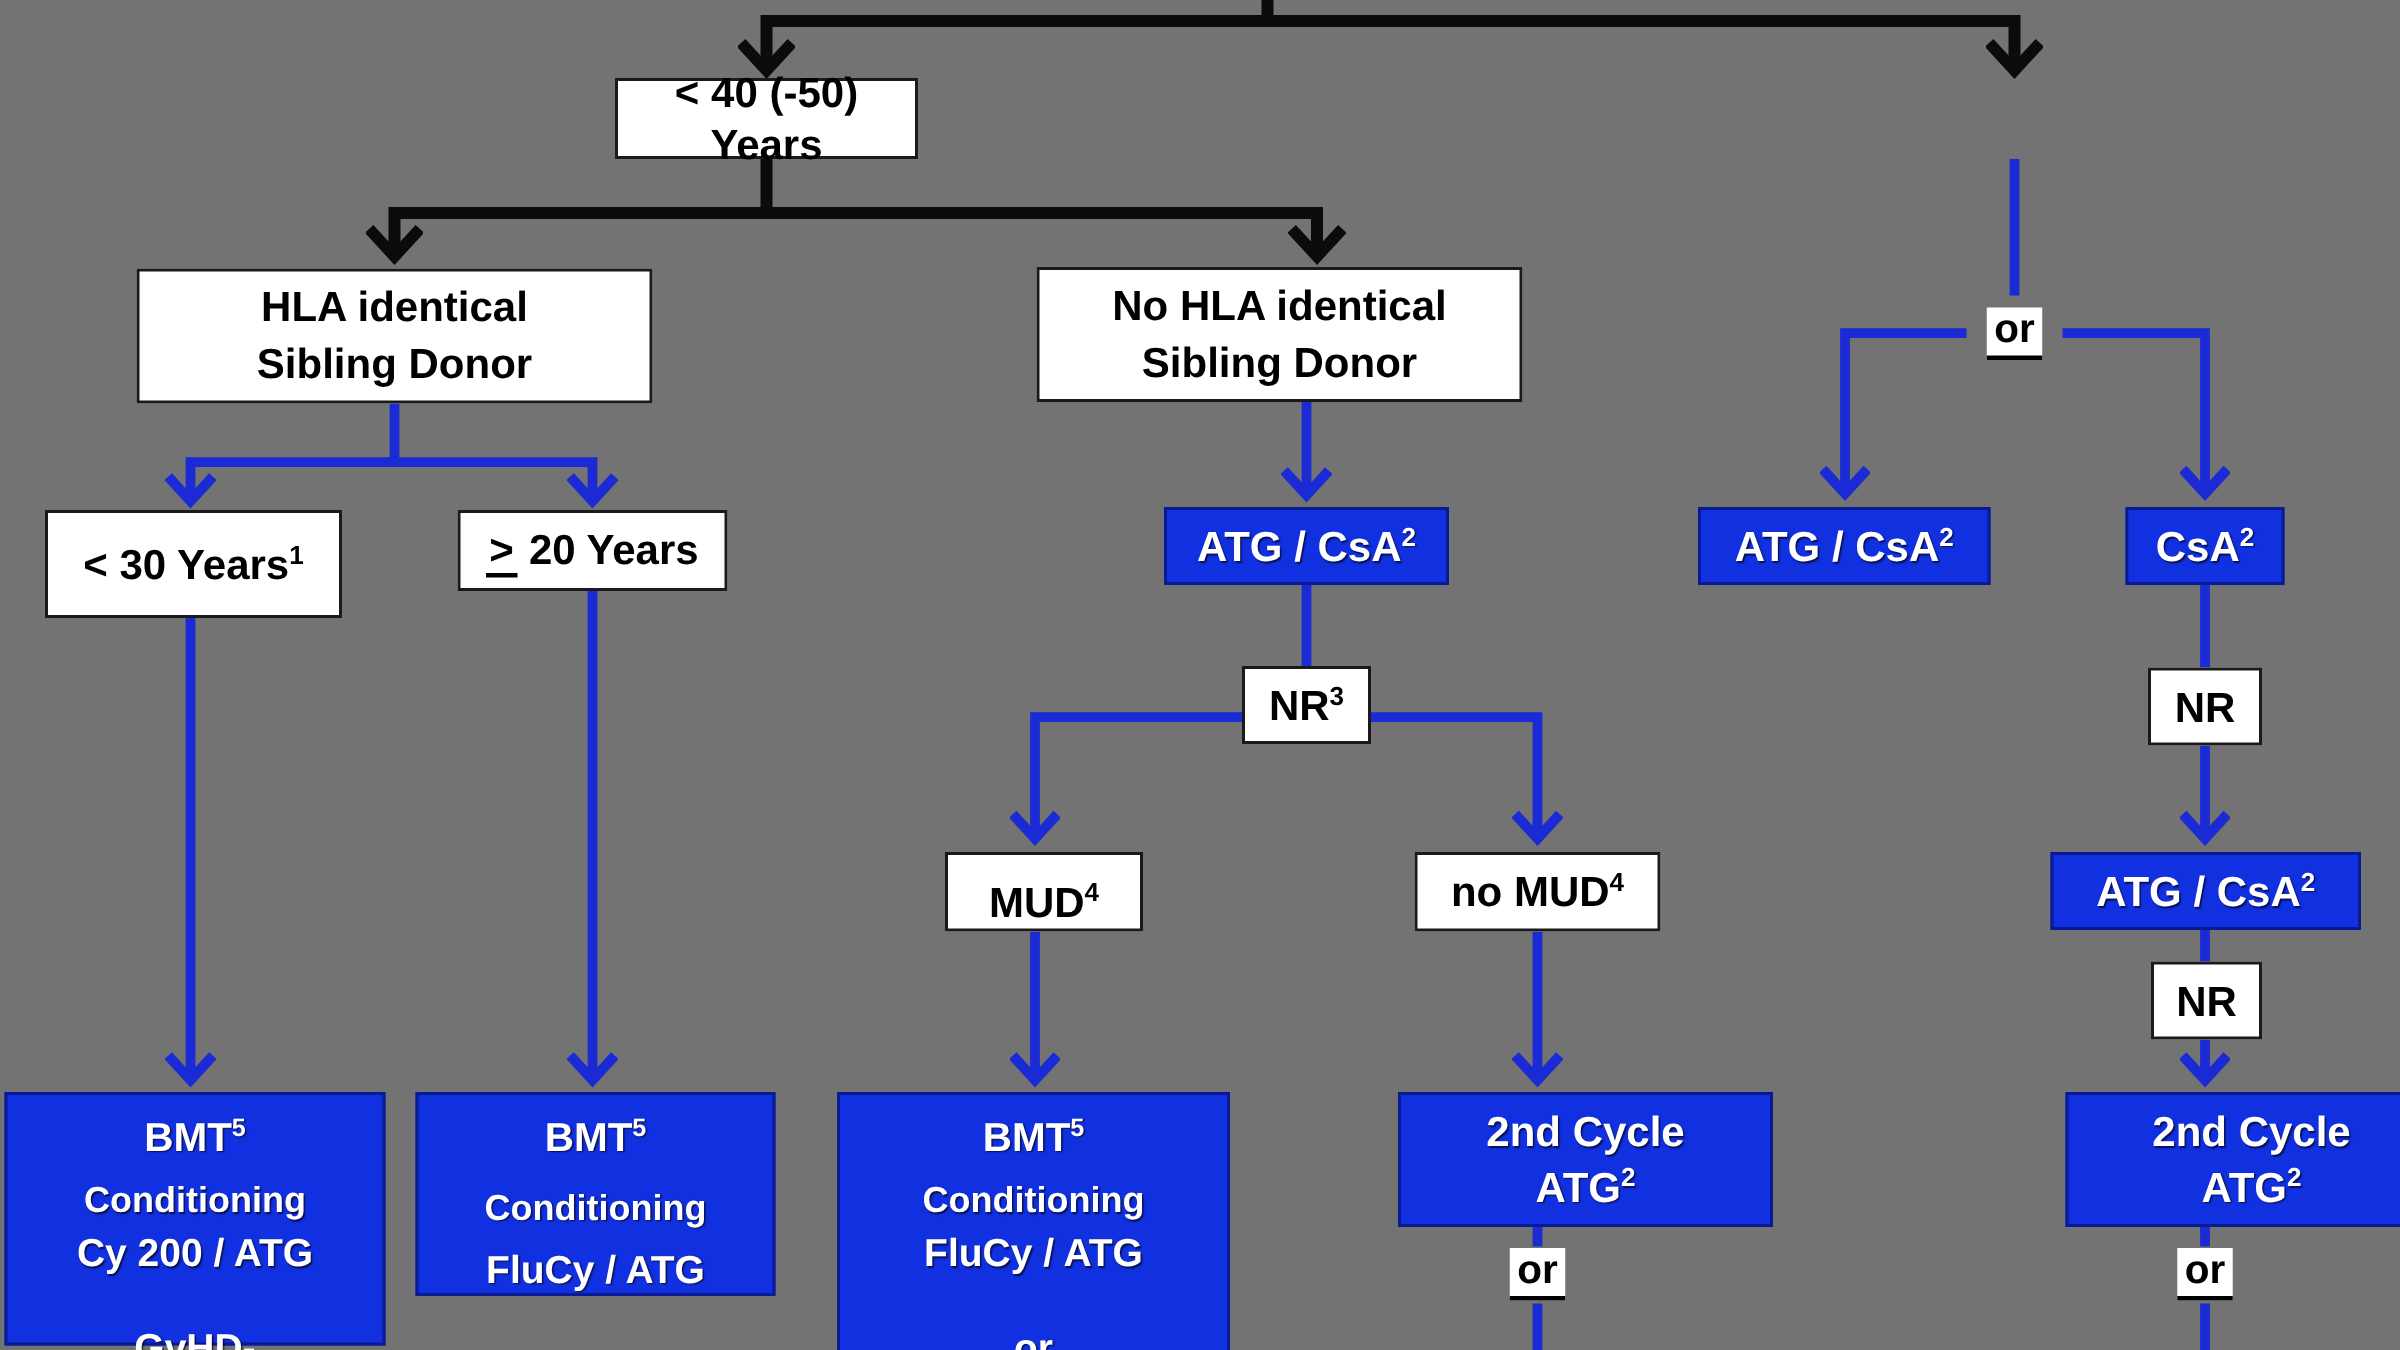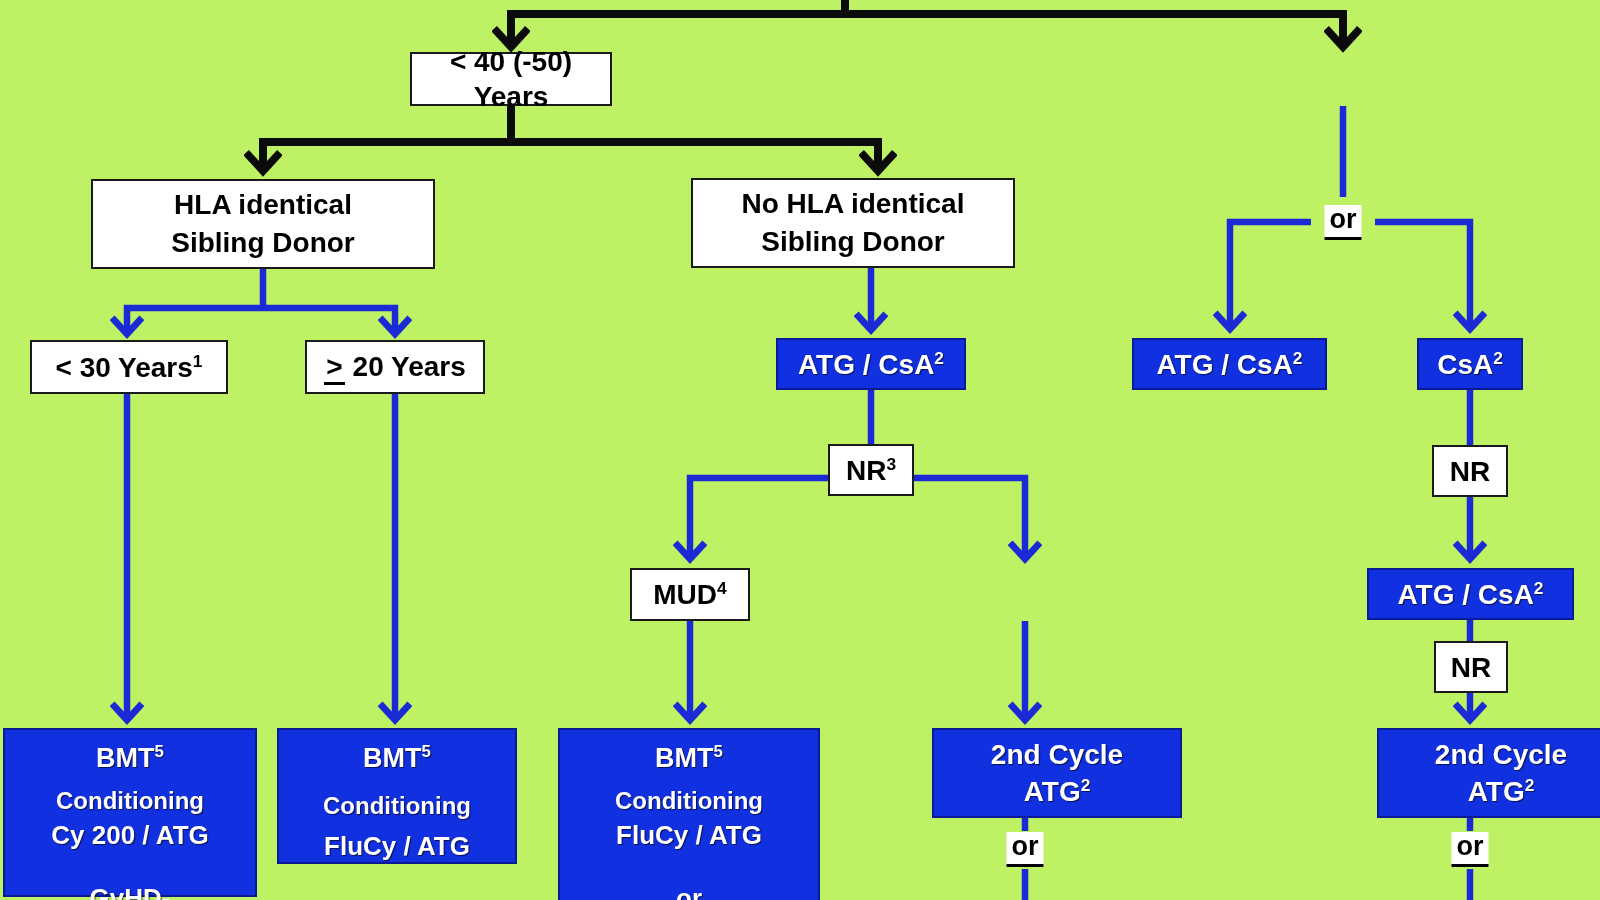--- a/index.html
+++ b/index.html
@@ -1,18 +1,18 @@
 <!DOCTYPE html>
 <html><head>
 <meta charset="utf-8">
 <title>Flowchart</title>
 <style>
   html,body{margin:0;padding:0;background:#fff;}
   #stage{
-    position:relative;width:1600px;height:900px;overflow:hidden;background:#bef264;
+    position:relative;width:1600px;height:900px;overflow:hidden;background:#737373;
     font-family:"Liberation Sans","DejaVu Sans",sans-serif;font-weight:bold;color:#000;
   }
   #wires{position:absolute;left:0;top:0;width:1600px;height:900px;}
   .node{
     position:absolute;display:flex;align-items:center;justify-content:center;
     text-align:center;box-sizing:border-box;line-height:1.25;
   }
   .w{background:#fff;border:2px solid #1a1a1a;color:#000;}
   .b{
     background:#1130df;border:2px solid #0a1a93;color:#fff;
@@ -32,25 +32,25 @@
   .cyc .l2{font-size:28px;margin-top:2px;}
   .or{
     position:absolute;transform:translateX(-50%);font-size:27px;color:#000;
     border-bottom:3px solid #000;padding:0 5px 2px 5px;line-height:1.1;background:#fff;
   }
   
   #age-lt40   {left:410px; top:52px;  width:202px; height:54px;}
   #age-ge50   {left:1251px;top:52px;  width:184px; height:54px;}
   #hla-sib    {left:91px;  top:179px; width:344px; height:90px;}
   #no-hla-sib {left:691px; top:178px; width:324px; height:90px;}
-  #age-lt30   {left:30px;  top:340px; width:198px; height:54px;}
+  #age-lt30   {left:30px;  top:340px; width:198px; height:72px;}
   #age-ge30   {left:305px; top:340px; width:180px; height:54px;}
   #atg-csa-mid{left:776px; top:338px; width:190px; height:52px;}
   #nr-mid     {left:828px; top:444px; width:86px;  height:52px;}
-  #mud        {left:630px; top:568px; width:120px; height:53px;}
+  #mud        {left:630px; top:568px; width:132px; height:53px;align-items:flex-end;}
   #no-mud     {left:943px; top:568px; width:164px; height:53px;}
   #atg-csa-50l{left:1132px;top:338px; width:195px; height:52px;}
   #csa-50r    {left:1417px;top:338px; width:106px; height:52px;}
   #nr-r1      {left:1432px;top:445px; width:76px;  height:52px;}
   #atg-csa-r  {left:1367px;top:568px; width:207px; height:52px;}
   #nr-r2      {left:1434px;top:641px; width:74px;  height:52px;}
   #bmt-cy     {left:3px;   top:728px; width:254px; height:169px;}
   #bmt-flucy1 {left:277px; top:728px; width:240px; height:136px;}
   #bmt-flucy2 {left:558px; top:728px; width:262px; height:180px;}
   #cycle2-mid {left:900px; top:728px; width:250px; height:90px;}
@@ -134,20 +134,23 @@
   </div>
 
   <div class="node w fs28" id="nr-mid">
     <span><span>NR</span><sup>3</sup></span>
   </div>
 
   <div class="node w fs28" id="mud">
     <span><span>MUD</span><sup>4</sup></span>
   </div>
 
+  <div class="node w fs28" id="no-mud">
+    <span><span>no MUD</span><sup>4</sup></span>
+  </div>
 
   <div class="node b fs28" id="atg-csa-50l">
     <span><span>ATG / CsA</span><sup>2</sup></span>
   </div>
 
   <div class="node b fs28" id="csa-50r">
     <span><span>CsA</span><sup>2</sup></span>
   </div>
 
   <div class="node w fs28" id="nr-r1">

